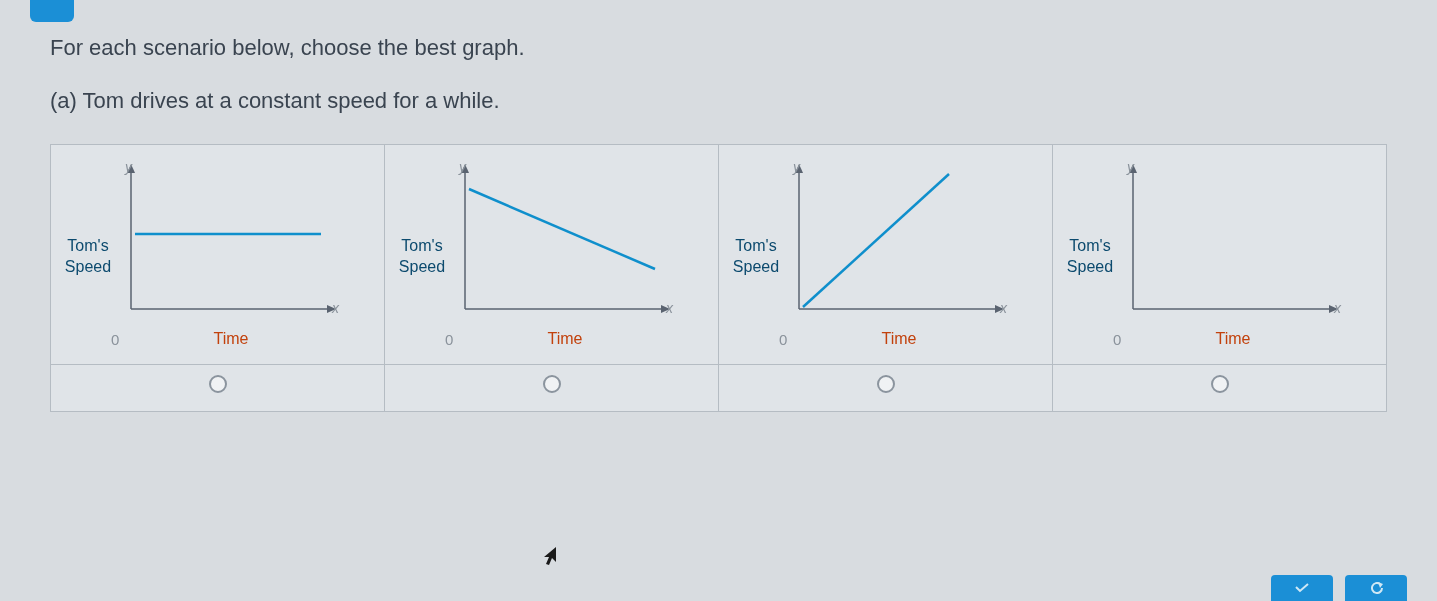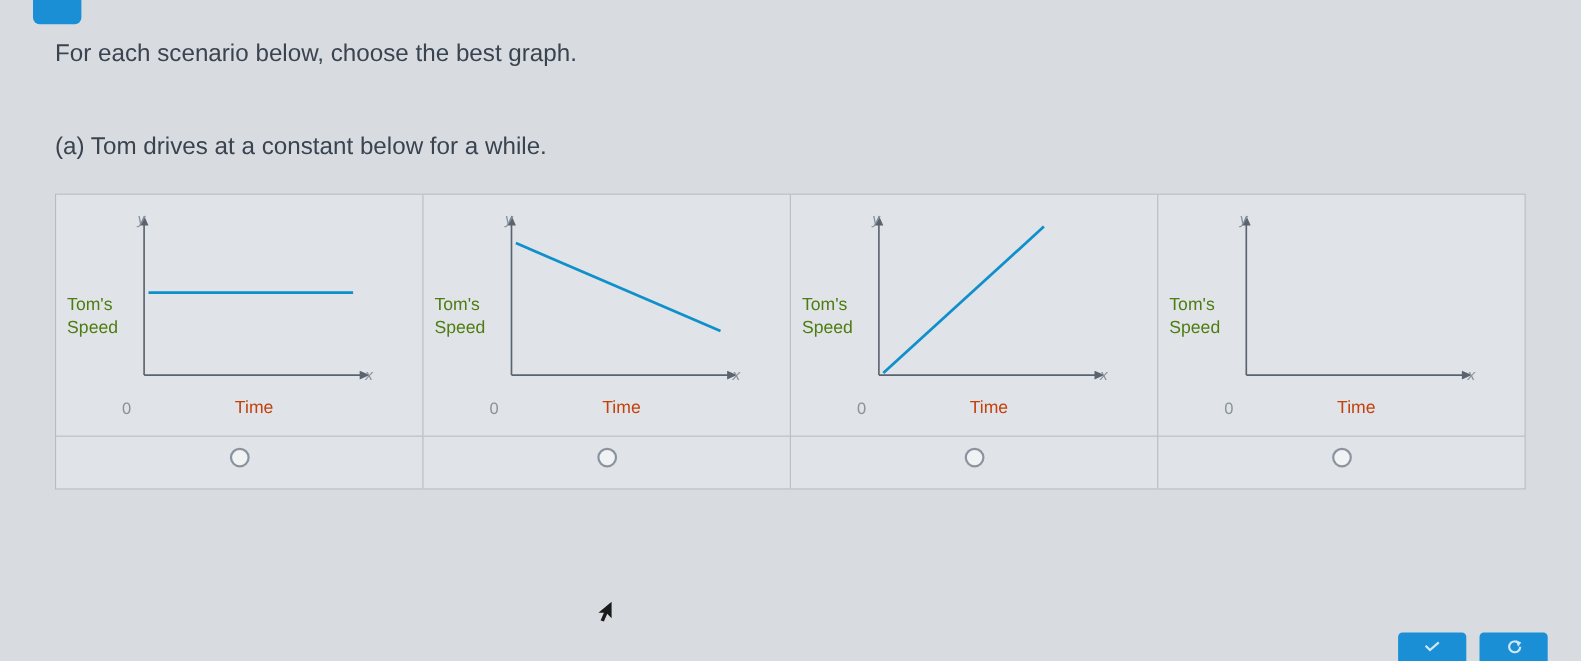--- a/index.html
+++ b/index.html
@@ -23,21 +23,21 @@
       height: 22px;
       background: #1b8fd6;
       border-radius: 0 0 6px 6px;
     }
     .content {
       padding: 35px 50px 0 50px;
     }
     .instruction {
       font-size: 22px;
       color: #3a4450;
-      margin-bottom: 59px;
+      margin-bottom: 27px;
     }
     .question-label {
       font-size: 22px;
       color: #3a4450;
       margin-bottom: 30px;
     }
     .graph-row {
       display: flex;
       border: 1px solid #b5bcc3;
       background: #e0e4e8;
@@ -54,22 +54,22 @@
     .graph-area {
       padding: 12px 10px 8px 10px;
       display: flex;
       align-items: center;
       gap: 6px;
       border-bottom: 1px solid #b5bcc3;
       min-height: 220px;
     }
     .y-label {
       font-size: 16px;
-      color: #4d7c0f;
-      text-align: left;
+      color: #0c4a6e;
+      text-align: center;
       line-height: 1.3;
       width: 54px;
     }
     .chart-wrap {
       position: relative;
       width: 220px;
       height: 195px;
     }
     .axis-y-text {
       position: absolute;
@@ -142,21 +142,21 @@
       font-size: 14px;
     }
   </style>
 </head>
 <body>
 
 <div class="checkbox-corner"></div>
 
 <div class="content">
   <div class="instruction">For each scenario below, choose the best graph.</div>
-  <div class="question-label">(a) Tom drives at a constant below for a while.</div>
+  <div class="question-label">(a) Tom drives at a constant speed for a while.</div>
 
   <div class="graph-row">
 
     <div class="graph-cell">
       <div class="graph-area">
         <div class="y-label">
           <span>Tom's</span><br>
           <span>Speed</span>
         </div>
         <div class="chart-wrap">

